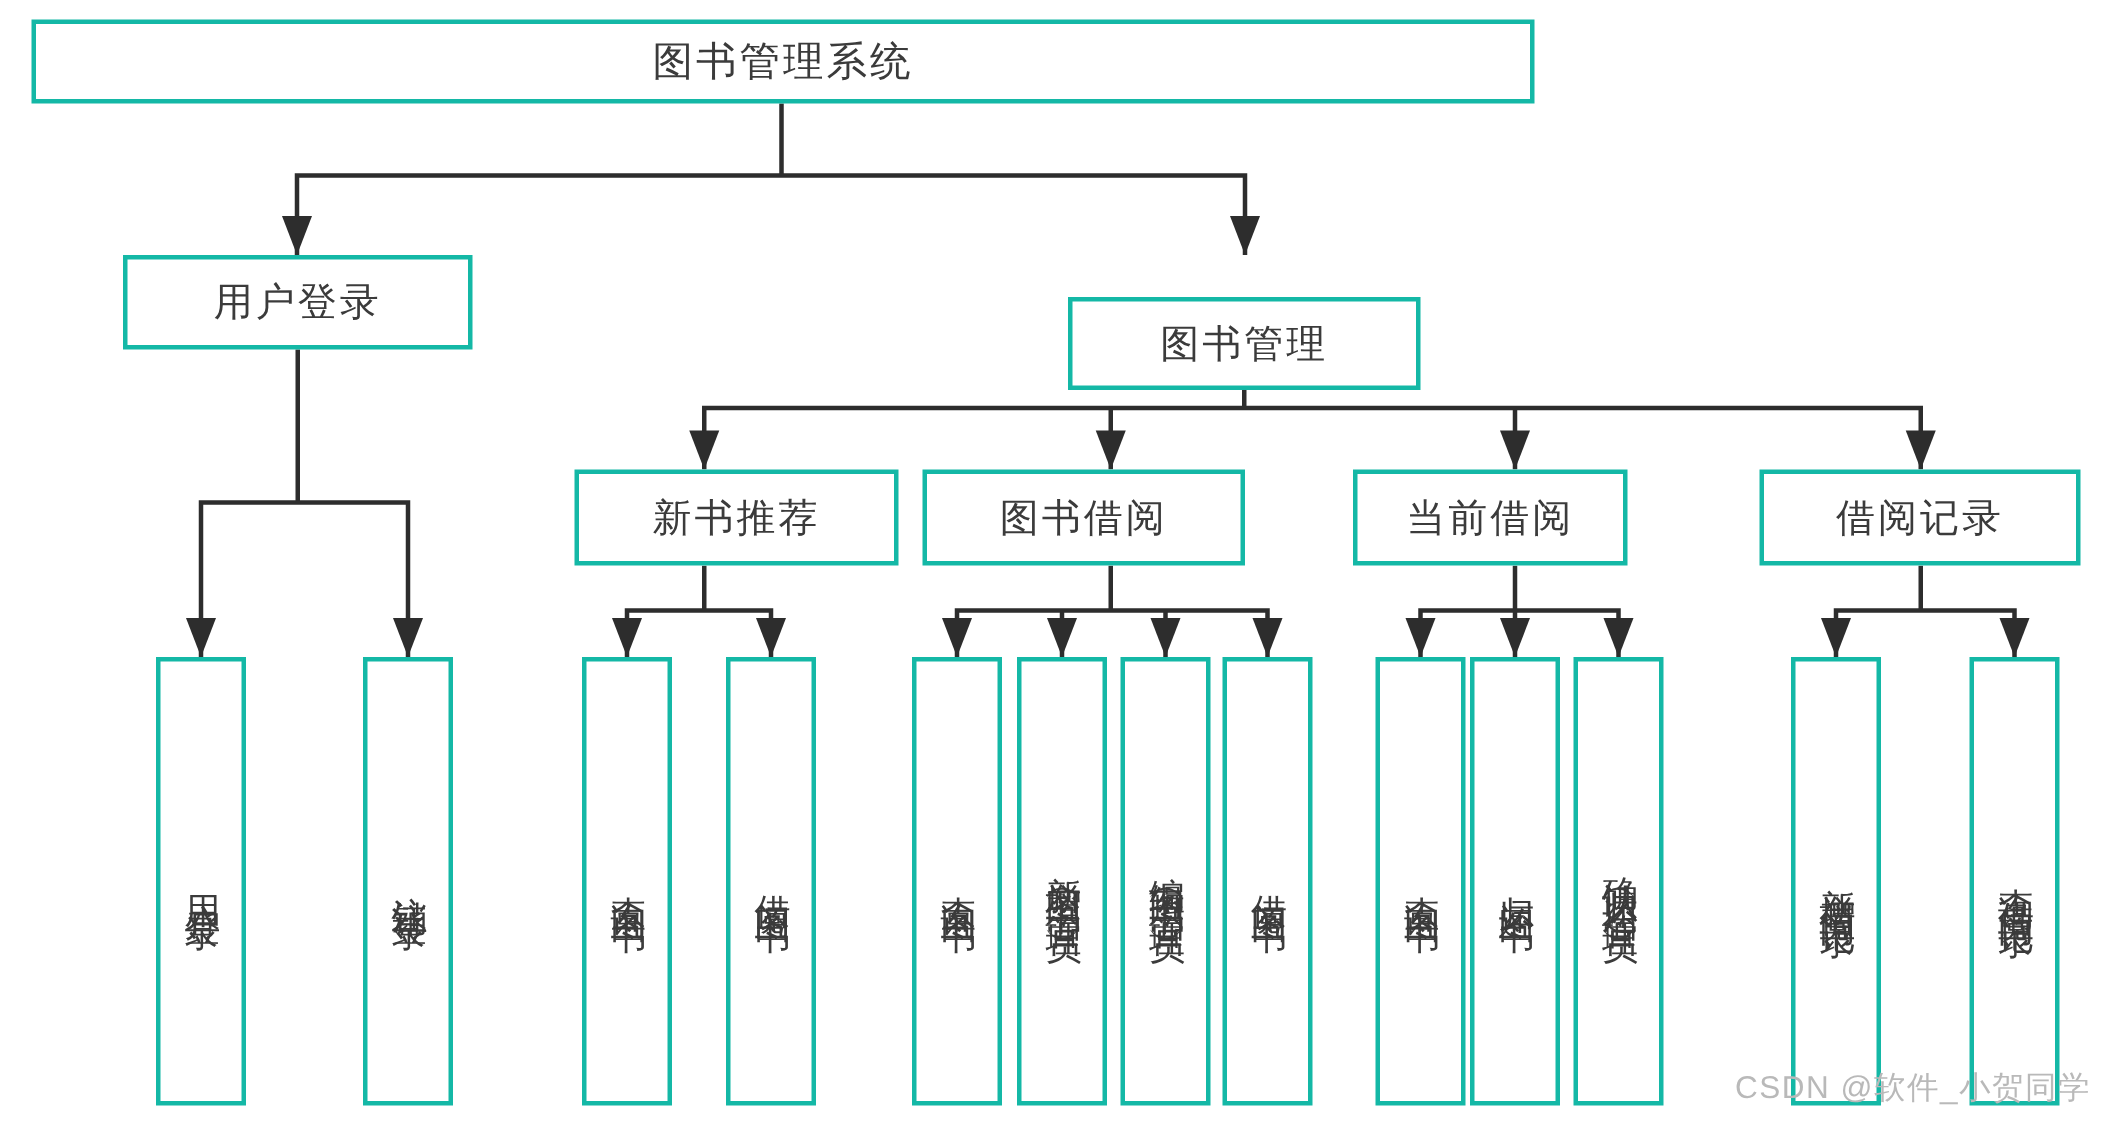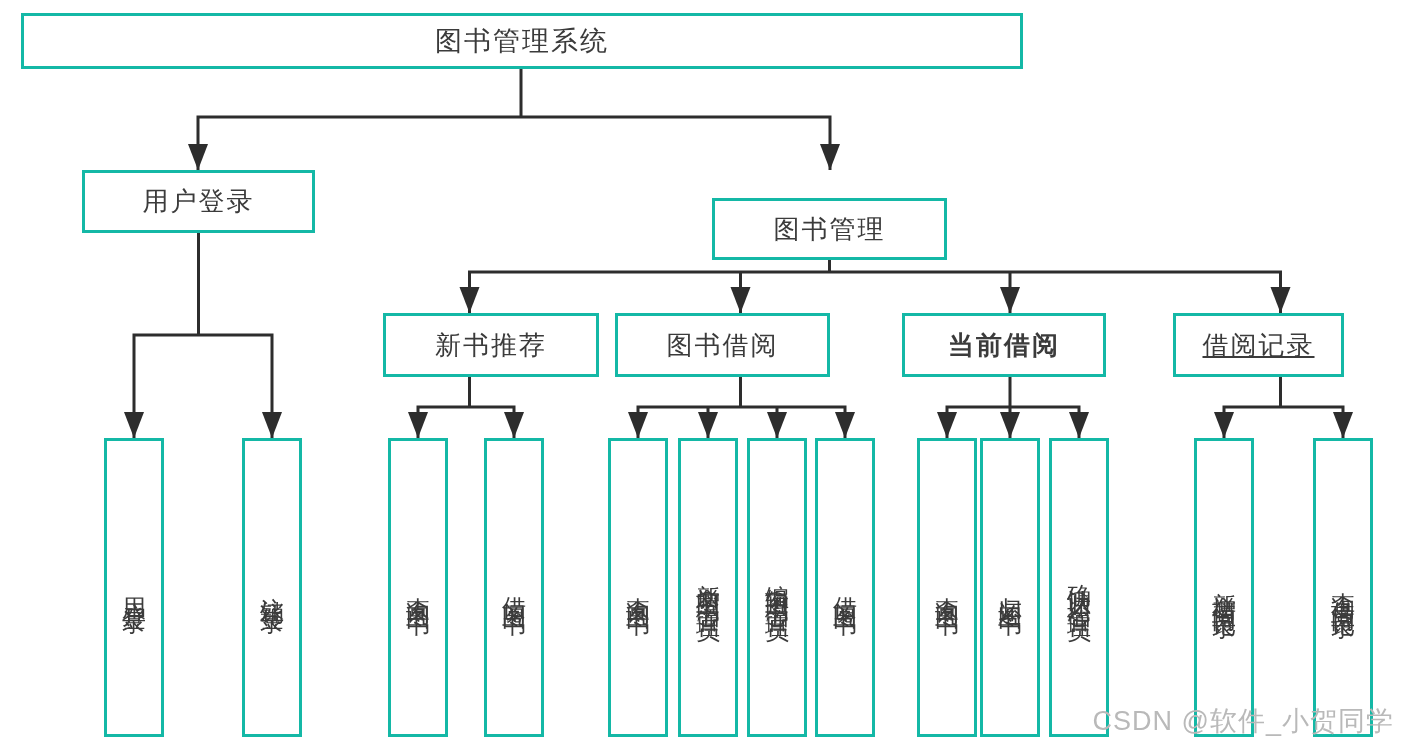--- a/index.html
+++ b/index.html
@@ -45,21 +45,21 @@
     writing-mode: vertical-rl;
     text-orientation: mixed;
     font-size: 24px;
     letter-spacing: 5px;
     line-height: 1;
   }
   .watermark {
     position: absolute;
     right: 11px;
     bottom: 8px;
-    font-size: 27px;
+    font-size: 21px;
     color: #b9b9b9;
     letter-spacing: 1px;
     white-space: nowrap;
     z-index: 5;
   }
 </style>
 </head>
 <body>
 
 <div class="canvas">
@@ -104,22 +104,22 @@
     </g>
   </svg>
 
   <div class="node root h" style="left:21px; top:13px; width:1002px; height:56px;">图书管理系统</div>
 
   <div class="node h" style="left:82px; top:170px; width:233px; height:63px;">用户登录</div>
   <div class="node h" style="left:712px; top:170px; width:235px; height:62px;margin-top:28px;">图书管理</div>
 
   <div class="node h" style="left:383px; top:313px; width:216px; height:64px;">新书推荐</div>
   <div class="node h" style="left:615px; top:313px; width:215px; height:64px;">图书借阅</div>
-  <div class="node h" style="left:902px; top:313px; width:204px; height:64px;font-weight:bold;">当前借阅</div>
-  <div class="node h" style="left:1173px; top:313px; width:171px; height:64px;text-decoration:underline;">借阅记录</div>
+  <div class="node h" style="left:902px; top:313px; width:183px; height:64px;">当前借阅</div>
+  <div class="node h" style="left:1173px; top:313px; width:214px; height:64px;">借阅记录</div>
 
   <div class="node leaf" style="left:104px; top:438px; width:60px; height:299px;">用户登录</div>
   <div class="node leaf" style="left:242px; top:438px; width:60px; height:299px;">注销登录</div>
 
   <div class="node leaf" style="left:388px; top:438px; width:60px; height:299px;">查询图书</div>
   <div class="node leaf" style="left:484px; top:438px; width:60px; height:299px;">借阅图书</div>
 
   <div class="node leaf" style="left:608px; top:438px; width:60px; height:299px;">查询图书</div>
   <div class="node leaf" style="left:678px; top:438px; width:60px; height:299px;">新增图书（管理员）</div>
   <div class="node leaf" style="left:747px; top:438px; width:60px; height:299px;">编辑图书（管理员）</div>

